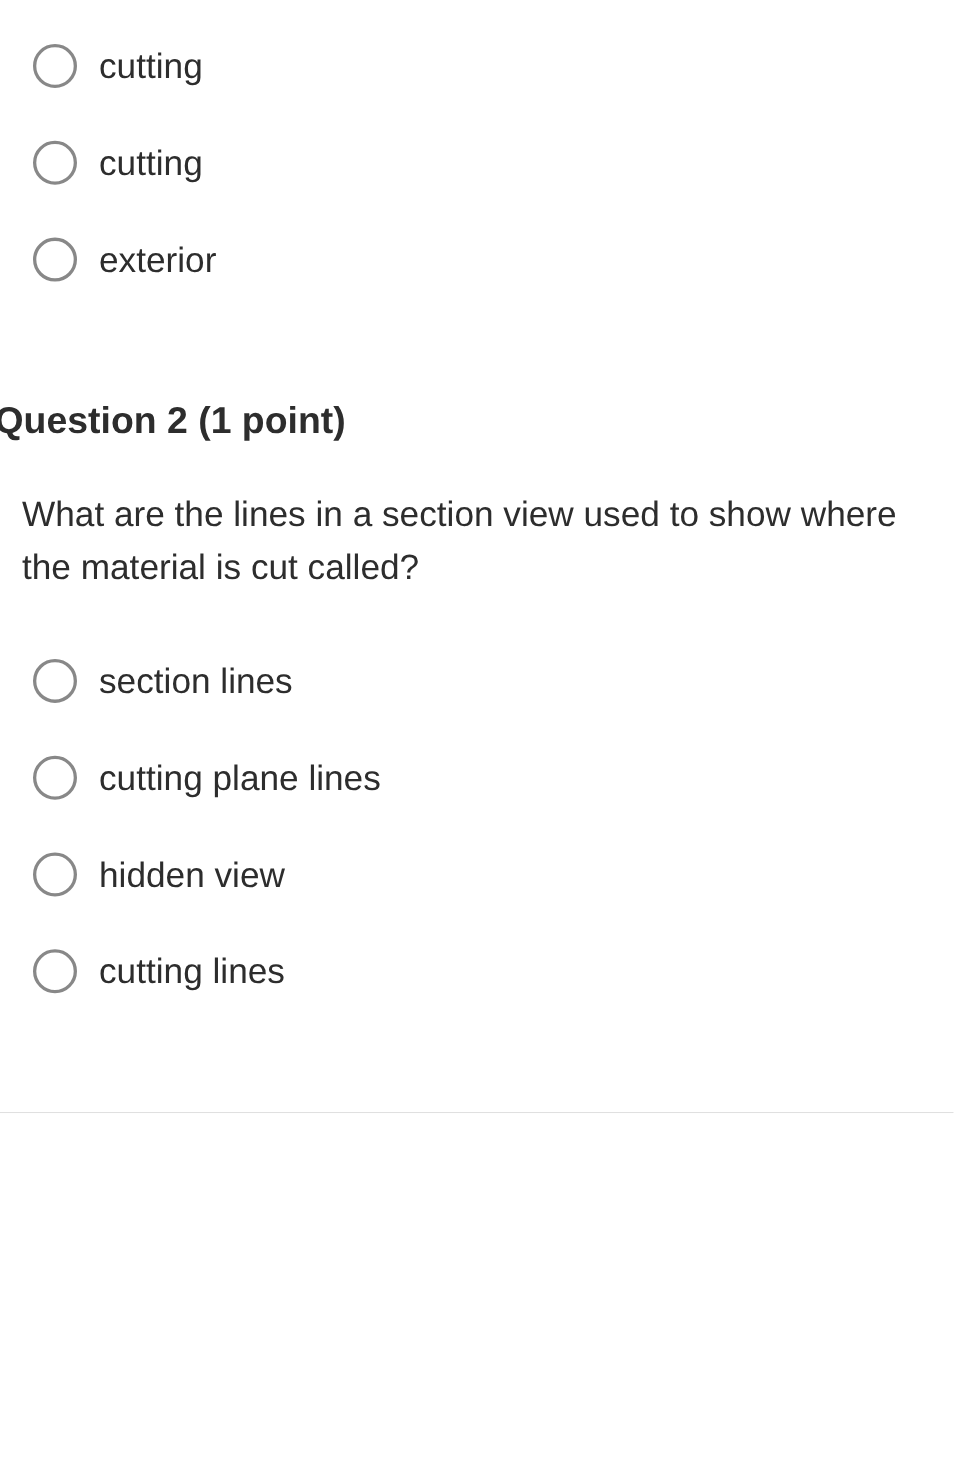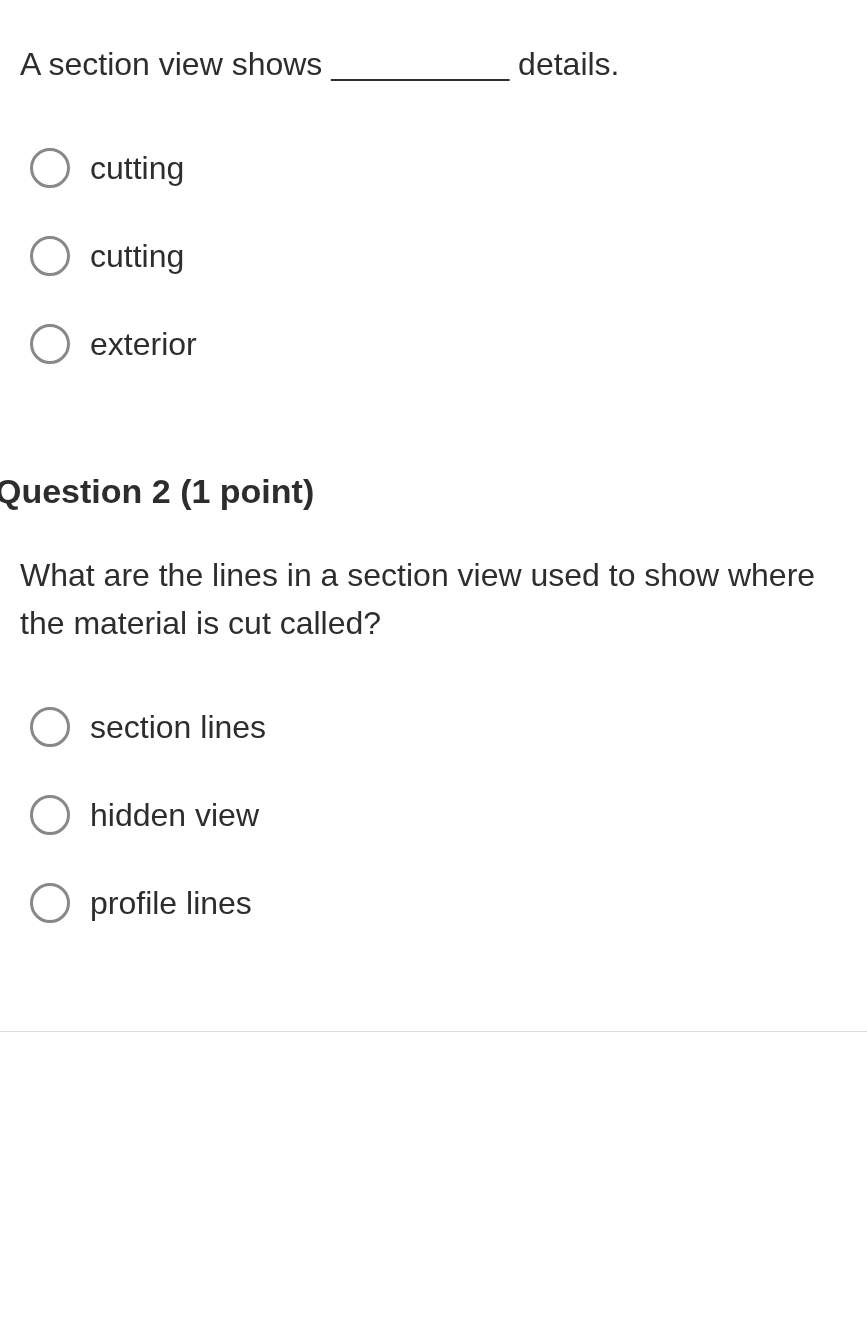--- a/index.html
+++ b/index.html
@@ -60,21 +60,20 @@
     hr.bottom-line {
       border: none;
       border-top: 1px solid #dddddd;
       margin-top: 20px;
     }
   </style>
 </head>
 <body>
 
 <div class="question-block">
-  <div class="question-text">A section view shows __________ details.</div>
   <div class="options-list">
     <div class="option-row">
       <div class="radio-circle"></div>
       <span class="option-label">cutting</span>
     </div>
     <div class="option-row">
       <div class="radio-circle"></div>
       <span class="option-label">cutting</span>
     </div>
     <div class="option-row">
@@ -91,22 +90,26 @@
 
 <div class="question-block">
   <div class="question-text">What are the lines in a section view used to show where the material is cut called?</div>
   <div class="options-list">
     <div class="option-row">
       <div class="radio-circle"></div>
       <span class="option-label">section lines</span>
     </div>
     <div class="option-row">
       <div class="radio-circle"></div>
+      <span class="option-label">cutting plane lines</span>
+    </div>
+    <div class="option-row">
+      <div class="radio-circle"></div>
       <span class="option-label">hidden view</span>
     </div>
     <div class="option-row">
       <div class="radio-circle"></div>
-      <span class="option-label">profile lines</span>
+      <span class="option-label">cutting lines</span>
     </div>
   </div>
 </div>
 
 <hr class="bottom-line">
 
 </body></html>

